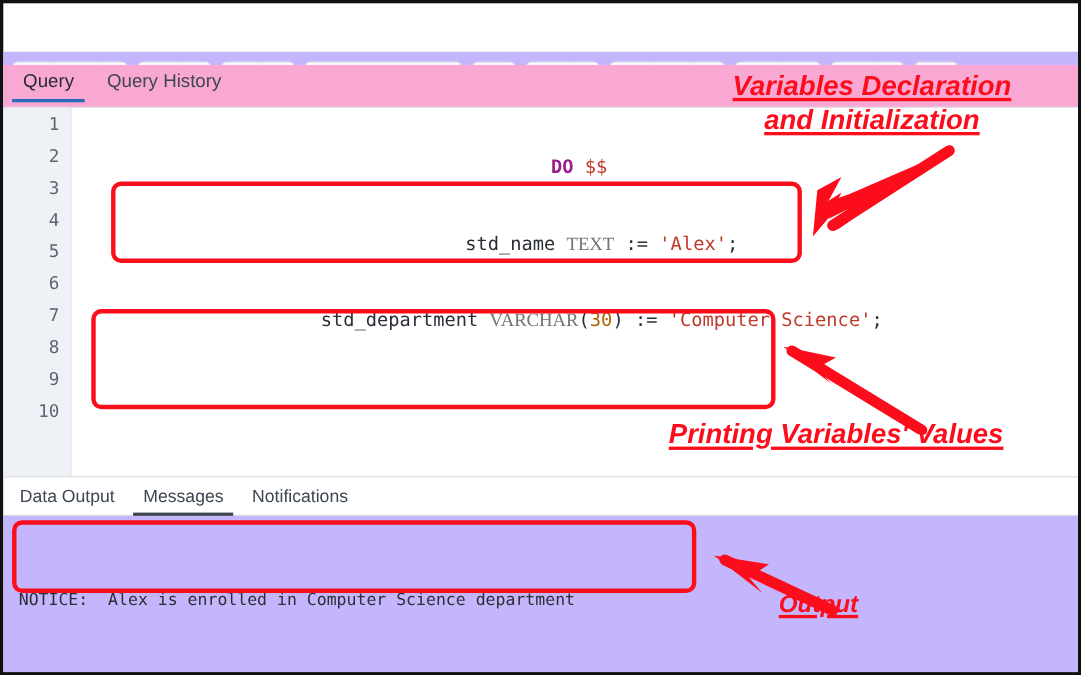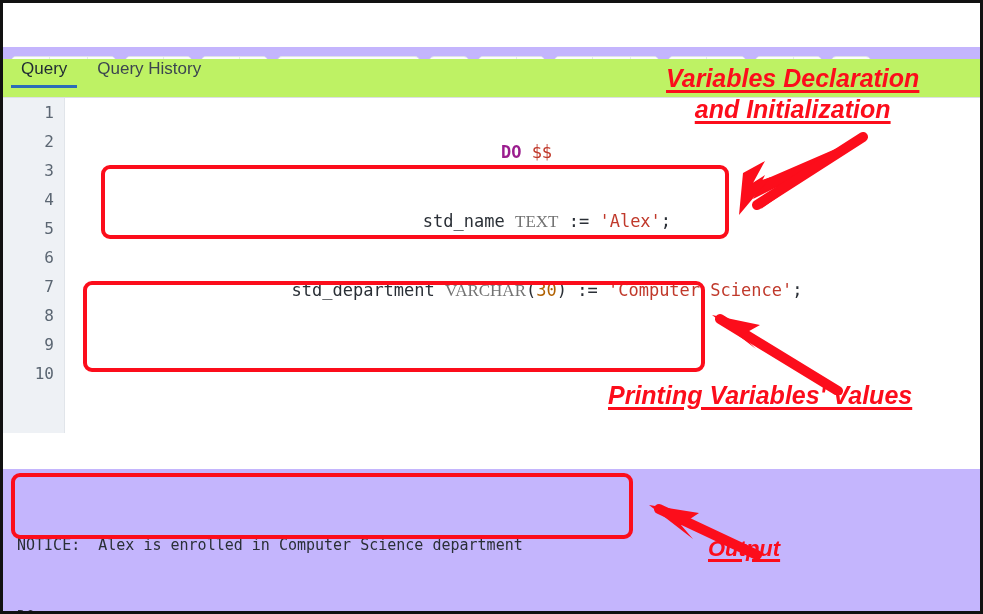--- a/index.html
+++ b/index.html
@@ -58,23 +58,23 @@
   .caret-tri {
     width: 0; height: 0;
     border-left: 7px solid transparent;
     border-right: 7px solid transparent;
     border-top: 8px solid #4a5a6a;
   }
 
   
   .tabbar {
     position:absolute; left:0; top:56px; right:0; height:39px;
-    background:#bef264;
+    background:#f9a8d4;
     border-bottom: 1px solid #dcdfe3;
-    display:flex; align-items:flex-start;
+    display:flex; align-items:center;
     padding-left: 12px;
   }
   .tab {
     font-size: 17px; color: #3c4550;
     padding: 0 6px 8px 6px;
     margin-right: 18px;
     cursor: pointer;
     position: relative;
   }
   .tab.active { color:#1f2933; }
@@ -404,20 +404,31 @@
       <div class="ln">    <span class="plain">std_department</span> <span class="typ">VARCHAR</span><span class="op">(</span><span class="num">30</span><span class="op">)</span> <span class="op">:=</span> <span class="str">'Computer Science'</span><span class="op">;</span></div>
       <div class="ln"></div>
       
       
       
       
       
     </div>
   </div>
 
+  <div class="bottom-tabbar">
+    <div class="btab">
+      <span>Data Output</span>
+    </div>
+    <div class="btab active">
+      <span>Messages</span>
+    </div>
+    <div class="btab">
+      <span>Notifications</span>
+    </div>
+  </div>
 
   <div class="messages">
     <div>NOTICE:  Alex is enrolled in Computer Science department</div>
     <div>DO</div>
     
     
   </div>
 
   <div class="redbox" id="box-declare"></div>
   <div class="redbox" id="box-raise"></div>

